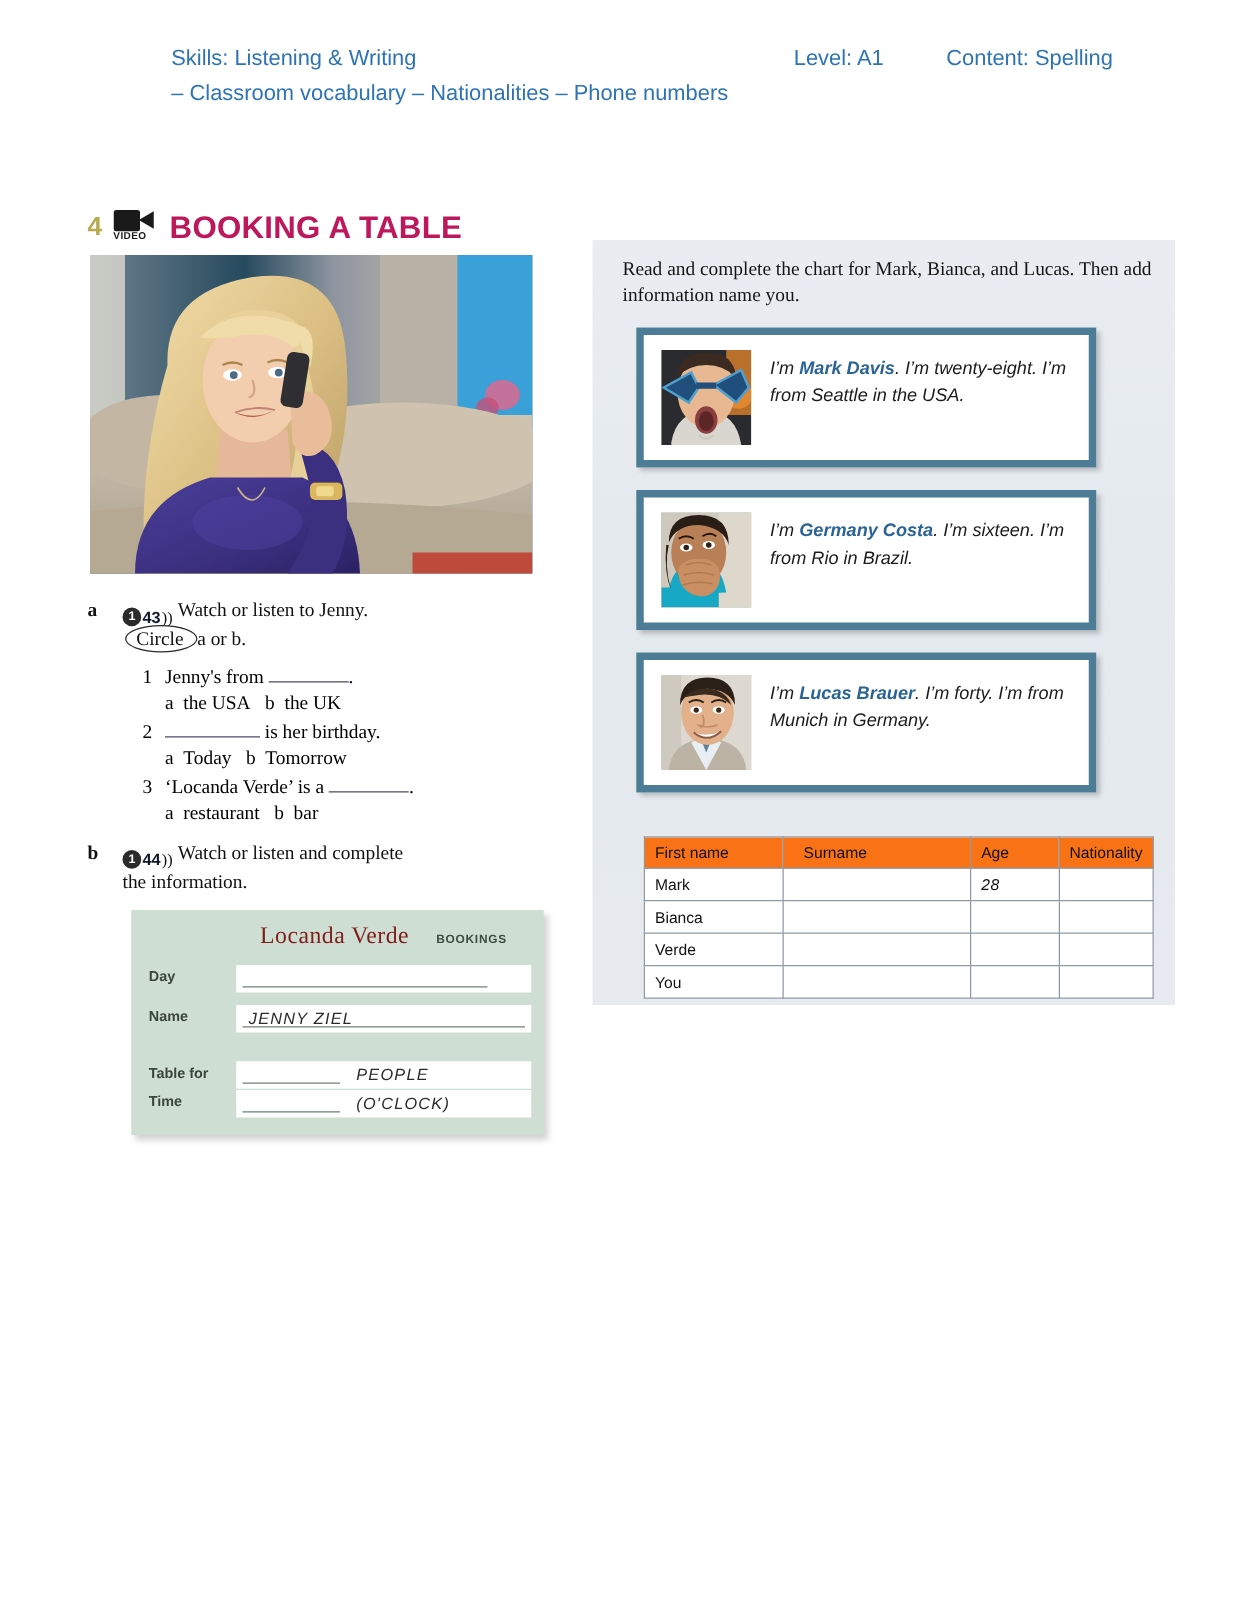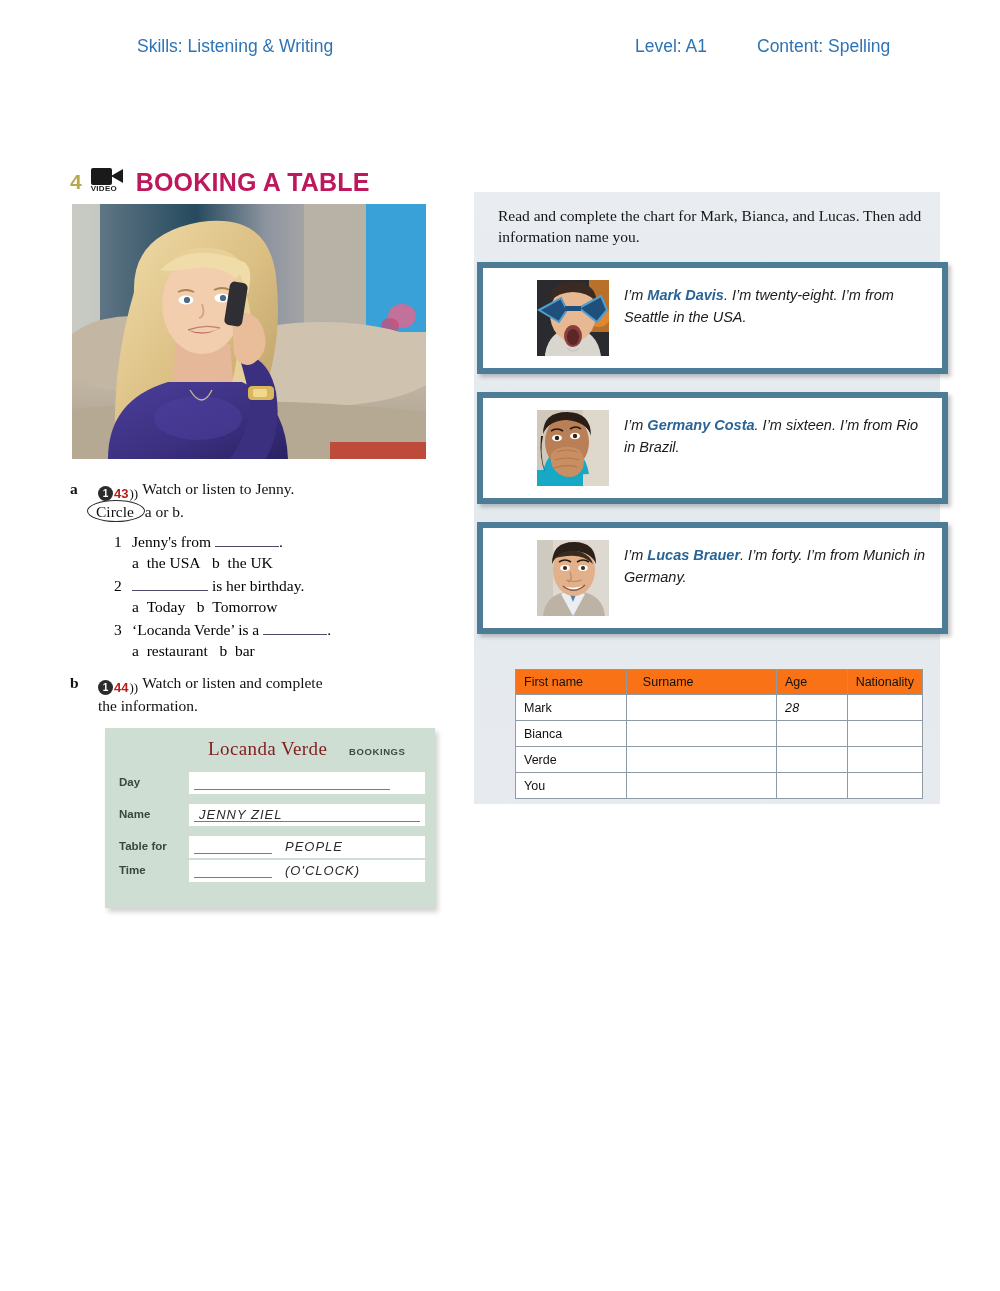--- a/index.html
+++ b/index.html
@@ -166,21 +166,21 @@
     font-family: "Liberation Sans", sans-serif;
     font-size: 10px;
     font-weight: bold;
     text-align: center;
     line-height: 15px;
   }
   .audio-tag .trk {
     font-family: "Liberation Sans", sans-serif;
     font-size: 13px;
     font-weight: bold;
-    color: #b91c1c;
+    color: #0f172a;
     margin-left: 1px;
   }
   .audio-tag .waves {
     font-size: 13px;
     color: #111;
     margin-left: 1px;
   }
   .circled {
     position: relative;
     display: inline-block;
@@ -292,27 +292,26 @@
     left: 24px; top: 14px;
     width: 430px;
     font-family: "Liberation Serif", serif;
     font-size: 15.5px;
     line-height: 1.35;
     color: #151515;
   }
 
   .person-card {
     position: absolute;
-    left: 3px;
-    width: 471px;
+    left: 35px;
+    width: 368px;
     background: #ffffff;
     border: 6px solid #4d7d96;
     box-shadow: 3px 3px 4px rgba(0,0,0,0.22);
     box-sizing: border-box;
-    padding-left: 40px;
   }
   .pc-inner {
     position: relative;
     padding: 12px 14px 12px 14px;
     display: flex;
     align-items: flex-start;
   }
   .pc-photo {
     width: 72px;
     height: 76px;
@@ -367,20 +366,21 @@
 </style>
 </head>
 <body>
 
 <div class="header">
   <div class="hdr-line1">
     <span class="hdr-skills">Skills: Listening &amp; Writing</span>
     <span class="hdr-level">Level: A1</span>
     <span class="hdr-content">Content: Spelling</span>
   </div>
+  <div class="hdr-line2">– Classroom vocabulary – Nationalities – Phone numbers</div>
 </div>
 
 <div class="left-col">
 
   <div class="ex-head">
     <span class="ex-num">4</span>
     <span class="video-badge">
       <span class="cam">
         <span class="cam-body"></span>
         <span class="cam-lens"></span>
@@ -466,21 +466,21 @@
 
   <div class="task-letter" style="left:0px; top:322px;">a</div>
 
   <div class="task" style="left:28px; top:322px; width:340px;">
     <span class="audio-tag">
       <span class="disc">1</span>
         <span class="trk">43</span>
         <span class="waves">))</span>
     </span><span>Watch or listen to Jenny.</span>
   </div>
-  <div class="task" style="left:19px; top:345px; width:340px;">
+  <div class="task" style="left:32px; top:345px; width:340px;">
     <span class="circled"><span class="ell"></span><span>Circle</span></span>
     <span>a or b.</span>
   </div>
 
   <div class="q-row" style="left:44px; top:375px;">
     <span class="q-num">1</span>
     <span class="q-txt">
       <span>Jenny's from</span>
       <span class="blank-line" style="width:64px;"></span><span>.</span>
     </span>
@@ -534,29 +534,29 @@
     </div>
 
     <div class="b-row" style="top:76px;">
       <span class="b-label">Name</span>
       <span class="b-field">
         <span class="b-rule" style="width:226px;"></span>
         <span class="hand" style="left:10px;">JENNY  ZIEL</span>
       </span>
     </div>
 
-    <div class="b-row" style="top:108px;">
+    <div class="b-row" style="top:121px;">
       <span class="b-label">Table for</span>
       <span class="b-field">
         <span class="b-rule" style="width:78px;"></span>
         <span class="hand" style="left:96px;">PEOPLE</span>
       </span>
     </div>
 
-    <div class="b-row" style="top:132px;">
+    <div class="b-row" style="top:144px;">
       <span class="b-label">Time</span>
       <span class="b-field">
         <span class="b-rule" style="width:78px;"></span>
         <span class="hand" style="left:96px;">(O'CLOCK)</span>
       </span>
     </div>
   </div>
 </div>
 
 <div class="right-panel">

